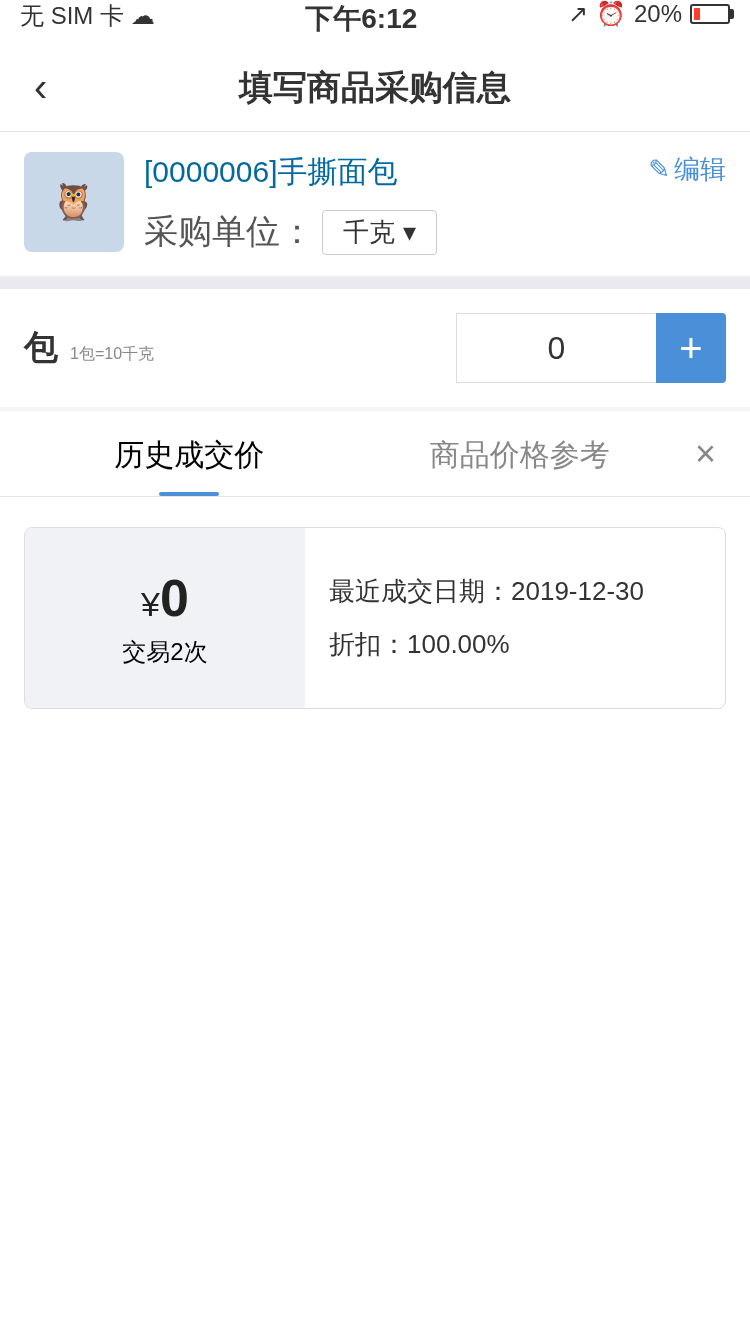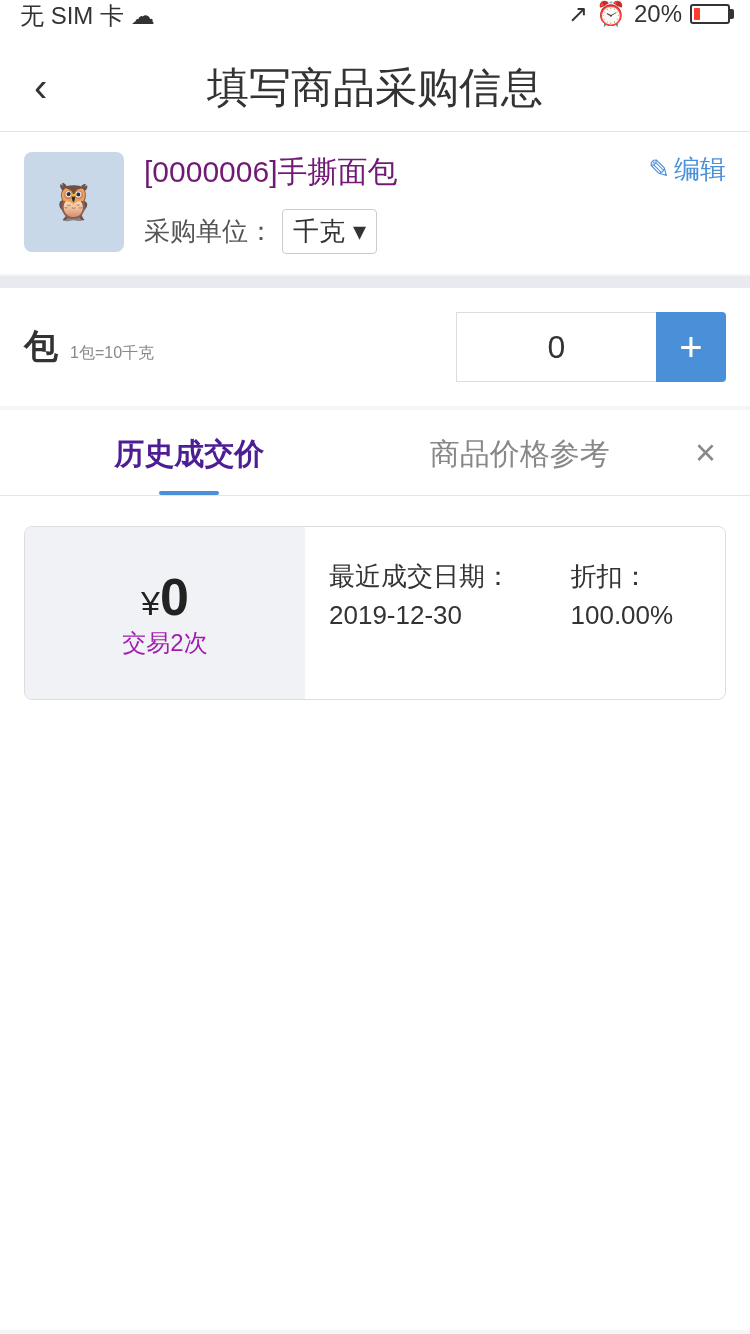--- a/index.html
+++ b/index.html
@@ -87,22 +87,22 @@
     }
     .nav-back {
       position: absolute;
       left: 24px;
       font-size: 40px;
       color: #333;
       cursor: pointer;
       padding: 10px;
     }
     .nav-title {
-      font-size: 42px;
-      font-weight: 400;
+      font-size: 34px;
+      font-weight: 700;
       color: #333;
     }
 
     
     .product-section {
       width: 750px;
       background: #fff;
       padding: 20px 24px;
       display: flex;
       align-items: flex-start;
@@ -130,46 +130,46 @@
       gap: 16px;
     }
     .product-header {
       display: flex;
       justify-content: space-between;
       align-items: flex-start;
     }
     .product-name {
       font-size: 30px;
       font-weight: 500;
-      color: #701a75;
+      color: #0369a1;
     }
     .edit-btn {
       font-size: 26px;
       color: #4a90d9;
       display: flex;
       align-items: center;
       gap: 4px;
       cursor: pointer;
       white-space: nowrap;
     }
     .product-unit-row {
       display: flex;
       align-items: center;
       justify-content: space-between;
     }
     .unit-label {
-      font-size: 26px;
+      font-size: 34px;
       color: #555;
     }
     .unit-selector {
       display: flex;
       align-items: center;
       border: 1px solid #ccc;
       border-radius: 4px;
-      padding: 4px 10px;
+      padding: 4px 20px;
       background: #fff;
       font-size: 26px;
       color: #333;
       gap: 8px;
       cursor: pointer;
     }
     .price-ref-btn {
       font-size: 26px;
       color: #4a90d9;
       display: flex;
@@ -254,22 +254,22 @@
     .tab-item {
       flex: 1;
       text-align: center;
       padding: 24px 0 20px;
       font-size: 30px;
       color: #888;
       cursor: pointer;
       position: relative;
     }
     .tab-item.active {
-      color: #4c1d95;
-      font-weight: 700;
+      color: #000000;
+      font-weight: 400;
     }
     .tab-item.active::after {
       content: '';
       position: absolute;
       bottom: 0;
       left: 50%;
       transform: translateX(-50%);
       width: 60px;
       height: 4px;
       background: #4a90d9;
@@ -308,26 +308,28 @@
       font-size: 52px;
       font-weight: 600;
       color: #222;
     }
     .price-amount .currency {
       font-size: 34px;
       font-weight: 400;
     }
     .price-trade-count {
       font-size: 24px;
-      color: #a21caf;
+      color: #000000;
+      margin-top: 8px;
     }
     .price-card-right {
       flex: 1;
       padding: 30px 24px;
       display: flex;
+      flex-direction: column;
       justify-content: center;
       gap: 14px;
     }
     .price-detail-row {
       font-size: 26px;
       color: #333;
       line-height: 1.5;
     }
 
     
@@ -338,20 +340,21 @@
       min-height: 600px;
     }
   </style>
 </head>
 <body>
 
 <div class="status-bar">
   <div class="status-left">
     <span>无 SIM 卡 ☁</span>
   </div>
+  <div class="status-center">下午6:12</div>
   <div class="status-right">
     <span>↗</span>
     <span>⏰</span>
     <span>20%</span>
     <span class="battery-icon">
       <span class="battery-body">
           <span class="battery-fill"></span>
         </span>
     </span>
   </div>

